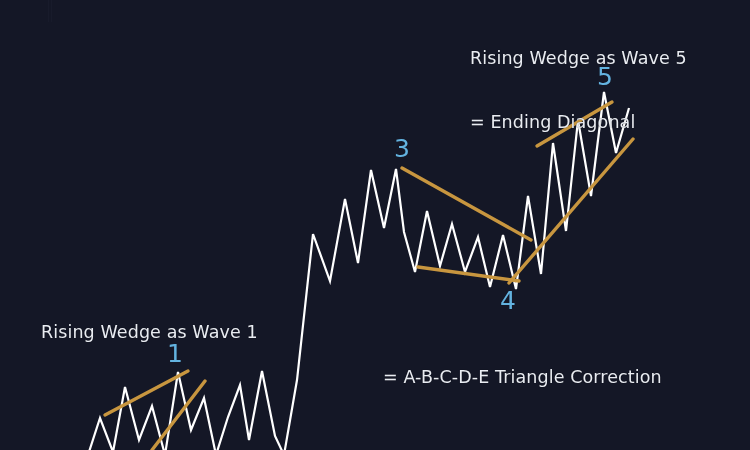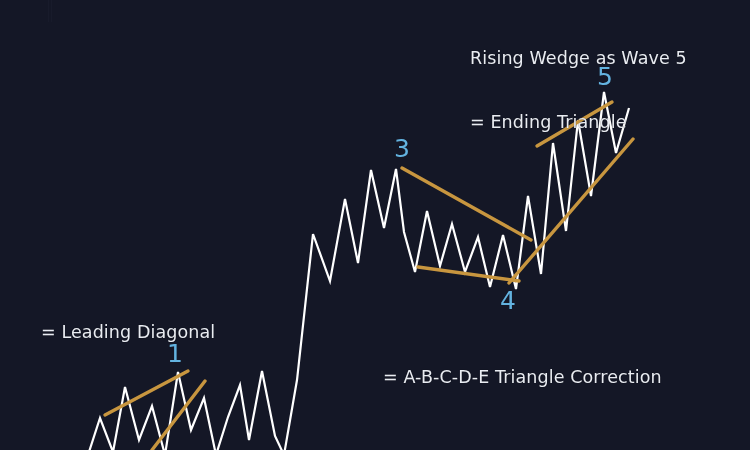--- a/index.html
+++ b/index.html
@@ -72,25 +72,25 @@
         <line x1="152" y1="450" x2="205" y2="381" stroke="#c8963f" stroke-width="3.4" stroke-linecap="round"></line>
         <line x1="402" y1="168" x2="531" y2="240" stroke="#c8963f" stroke-width="3.4" stroke-linecap="round"></line>
         <line x1="418" y1="267" x2="519" y2="281" stroke="#c8963f" stroke-width="3.4" stroke-linecap="round"></line>
         <line x1="537" y1="146" x2="612" y2="102" stroke="#c8963f" stroke-width="3.4" stroke-linecap="round"></line>
         <line x1="509" y1="283" x2="633" y2="139" stroke="#c8963f" stroke-width="3.4" stroke-linecap="round"></line>
       </g>
   </svg>
 
   <div class="annotation" id="ann-wave5">
     <span class="ln">Rising Wedge as Wave 5</span>
-    <span class="ln">= Ending Triangle</span>
+    <span class="ln">= Ending Diagonal</span>
   </div>
 
   <div class="annotation" id="ann-wave1">
-    <span class="ln">= Leading Diagonal</span>
+    <span class="ln">Rising Wedge as Wave 1</span>
   </div>
 
   <div class="annotation" id="ann-wave4">
     <span class="ln">= A-B-C-D-E Triangle Correction</span>
   </div>
 
   <div class="wave-label" id="lbl-1">1</div>
   <div class="wave-label" id="lbl-3">3</div>
   <div class="wave-label" id="lbl-4">4</div>
   <div class="wave-label" id="lbl-5">5</div>

